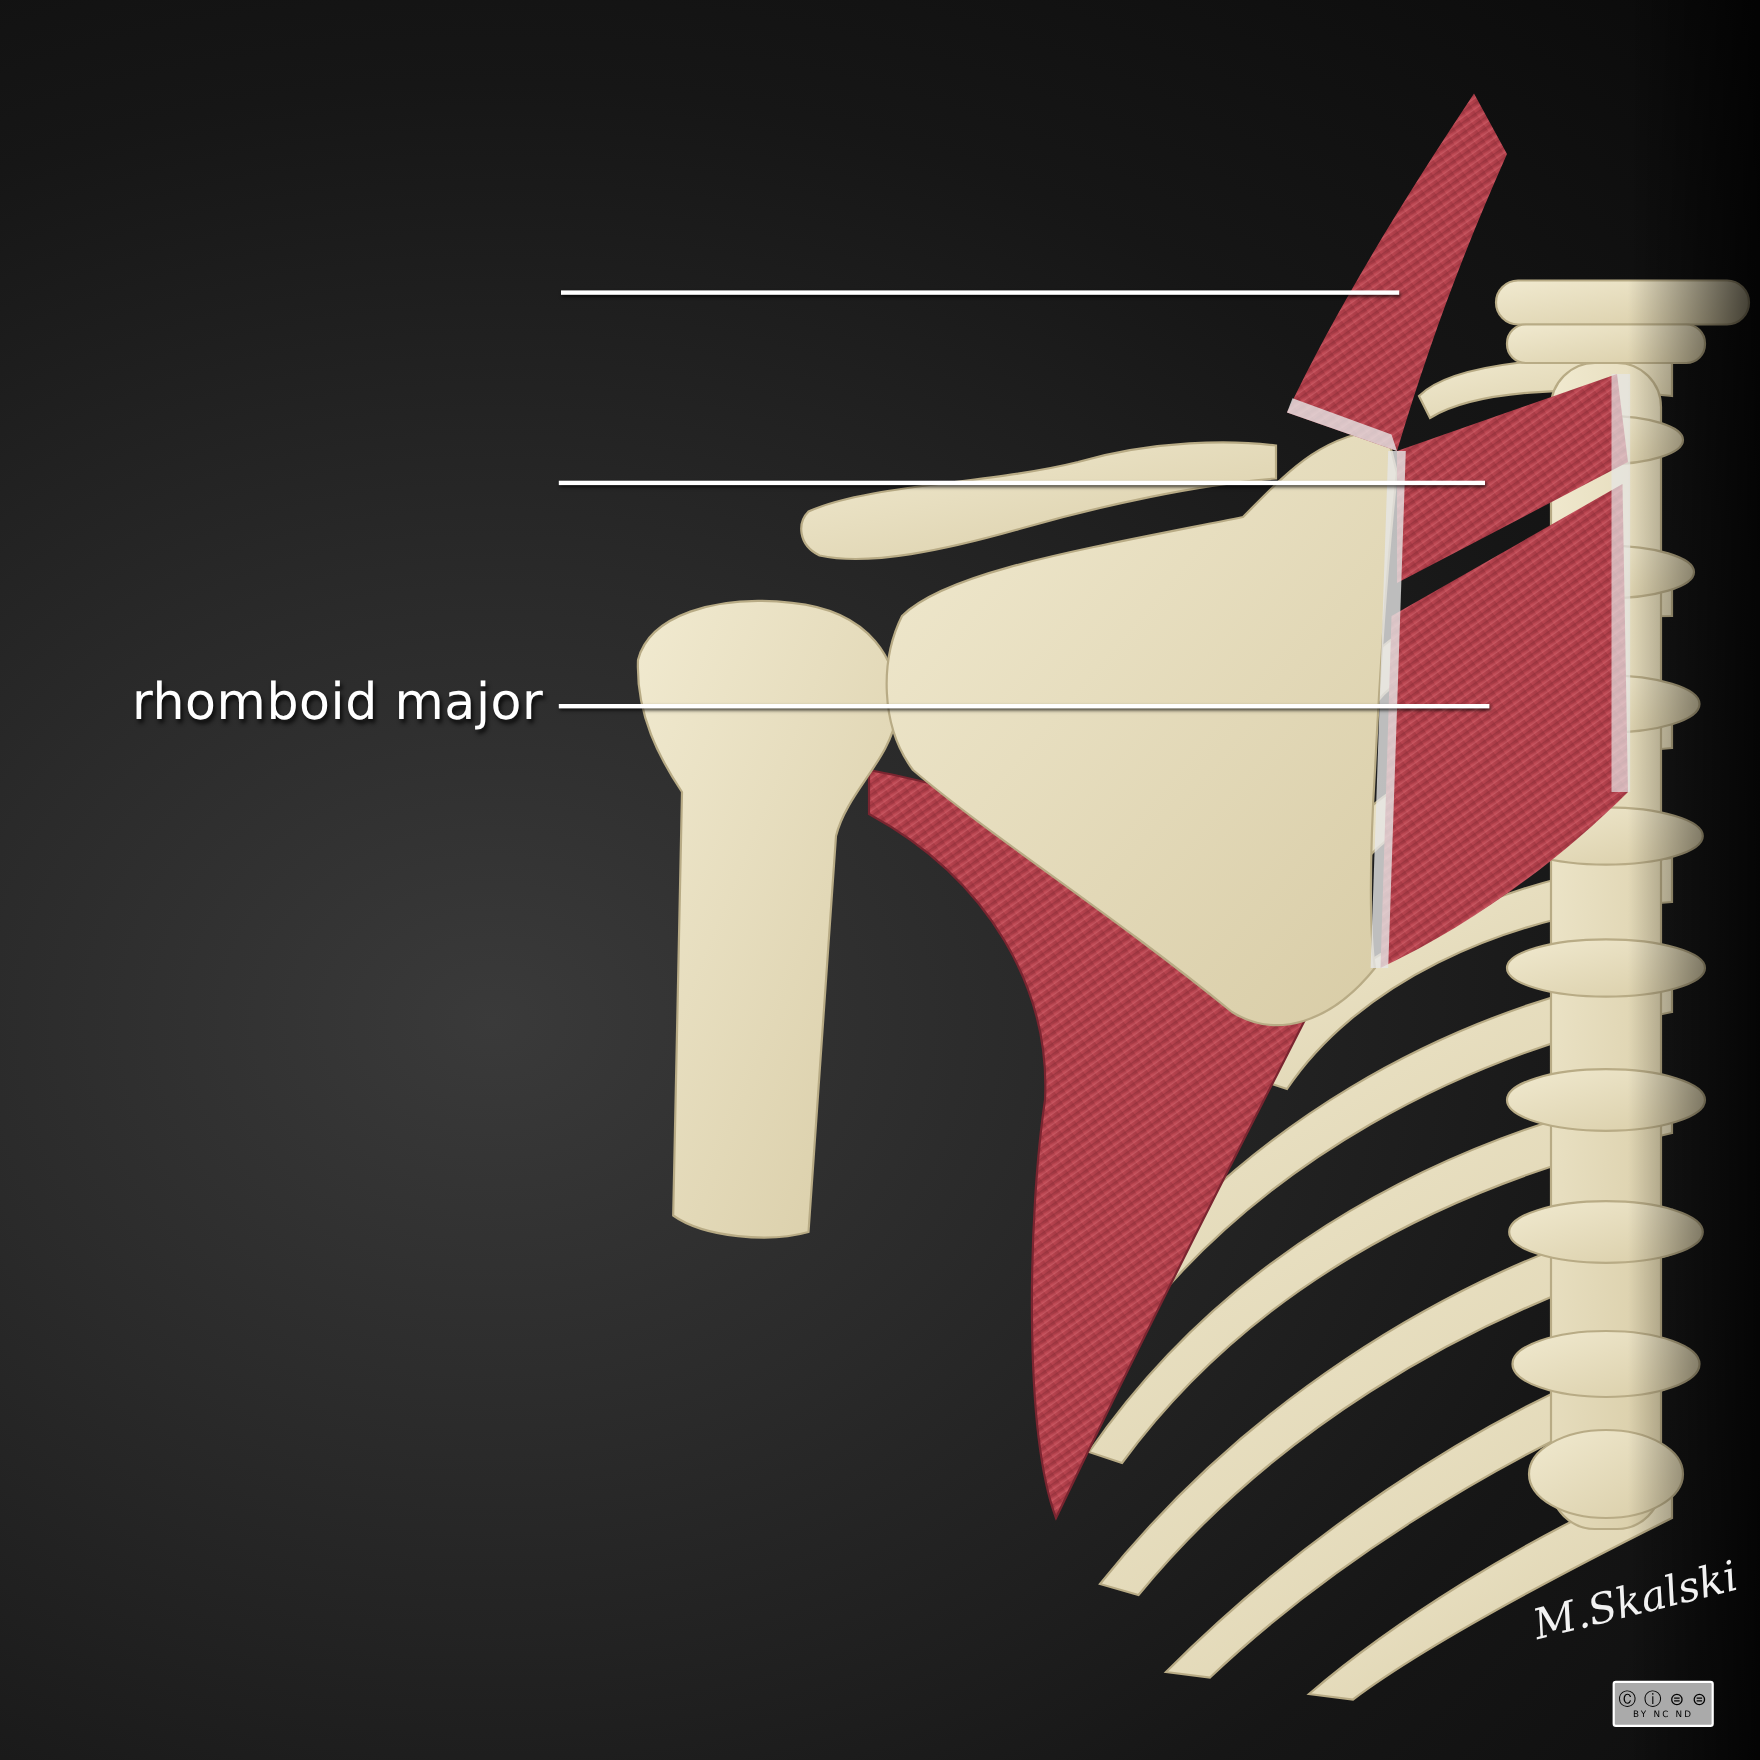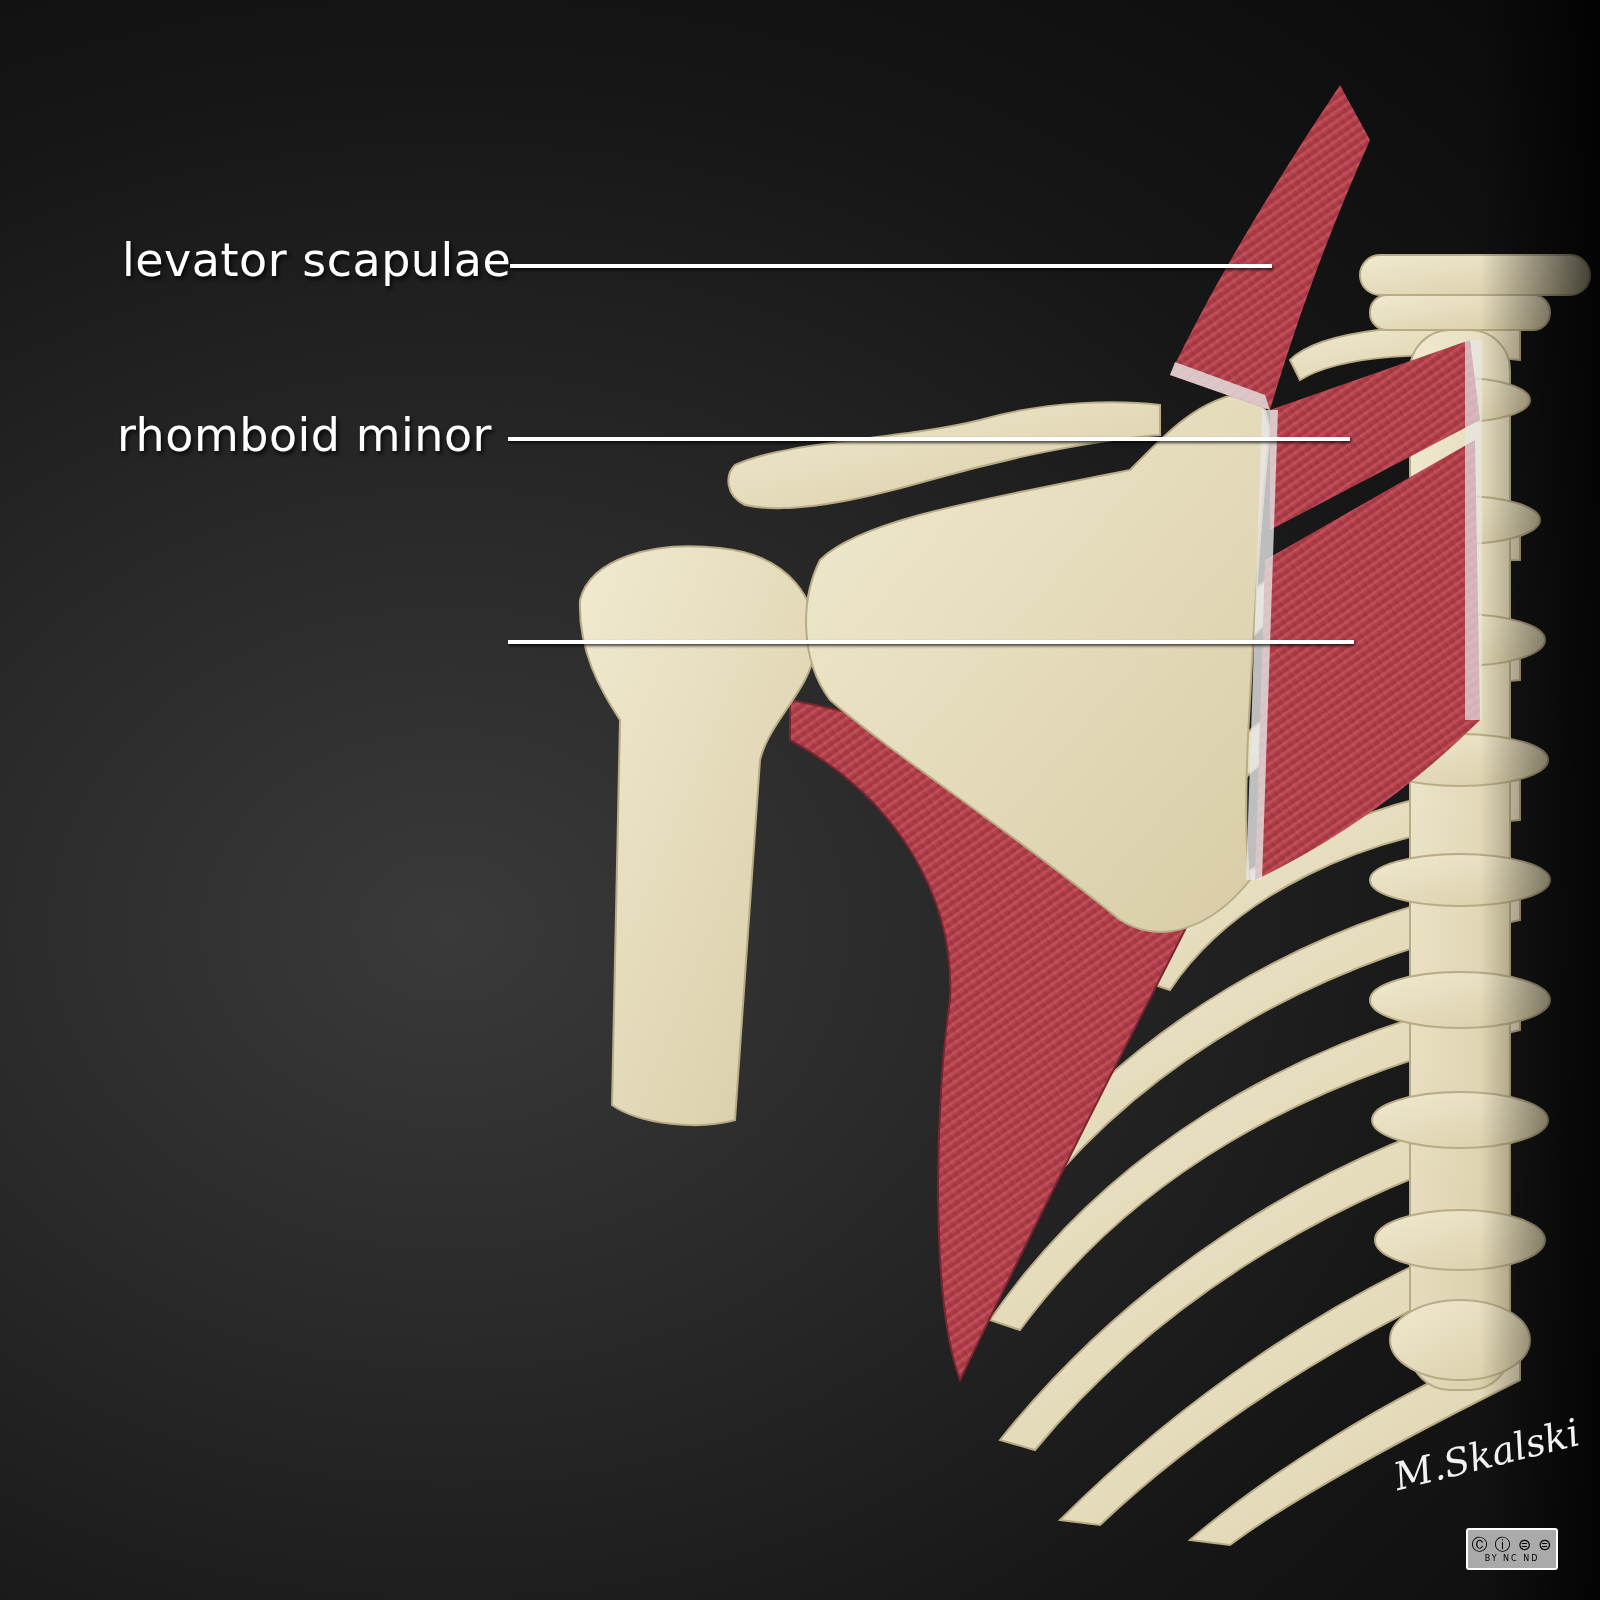--- a/index.html
+++ b/index.html
@@ -99,26 +99,25 @@
     <path d="M1270 410 L1470 340 L1480 420 L1270 530 Z" fill="url(#fibers)"></path>
 
     <path d="M1265 560 L1475 440 L1480 720 C1420 780,1340 840,1255 880 Z" fill="url(#fibers)"></path>
 
     <path d="M1262 410 L1278 410 L1262 880 L1246 880 Z" fill="#e6e6e6" opacity="0.8"></path>
     <path d="M1465 340 L1482 340 L1482 720 L1465 720 Z" fill="#e6e6e6" opacity="0.7"></path>
 
     <rect x="1480" y="0" width="120" height="1600" fill="url(#fadeR)"></rect>
   </svg>
 
-  <div class="label" style="left:122px; top:233px;">levator scapulae</div>
   <div class="leader" style="left:510px; top:264px; width:762px;"></div>
 
-  <div class="label" style="left:117px; top:408px;">rhomboid minor</div>
   <div class="leader" style="left:508px; top:437px; width:842px;"></div>
 
+  <div class="label" style="left:120px; top:611px;">rhomboid major</div>
   <div class="leader" style="left:508px; top:640px; width:846px;"></div>
 
   <div class="sig">M.Skalski</div>
   <div class="cc">
     <span class="icons">Ⓒ ⓘ ⊜ ⊜</span>
     <span class="terms">BY NC ND</span>
   </div>
 </div>
 
 </body></html>

